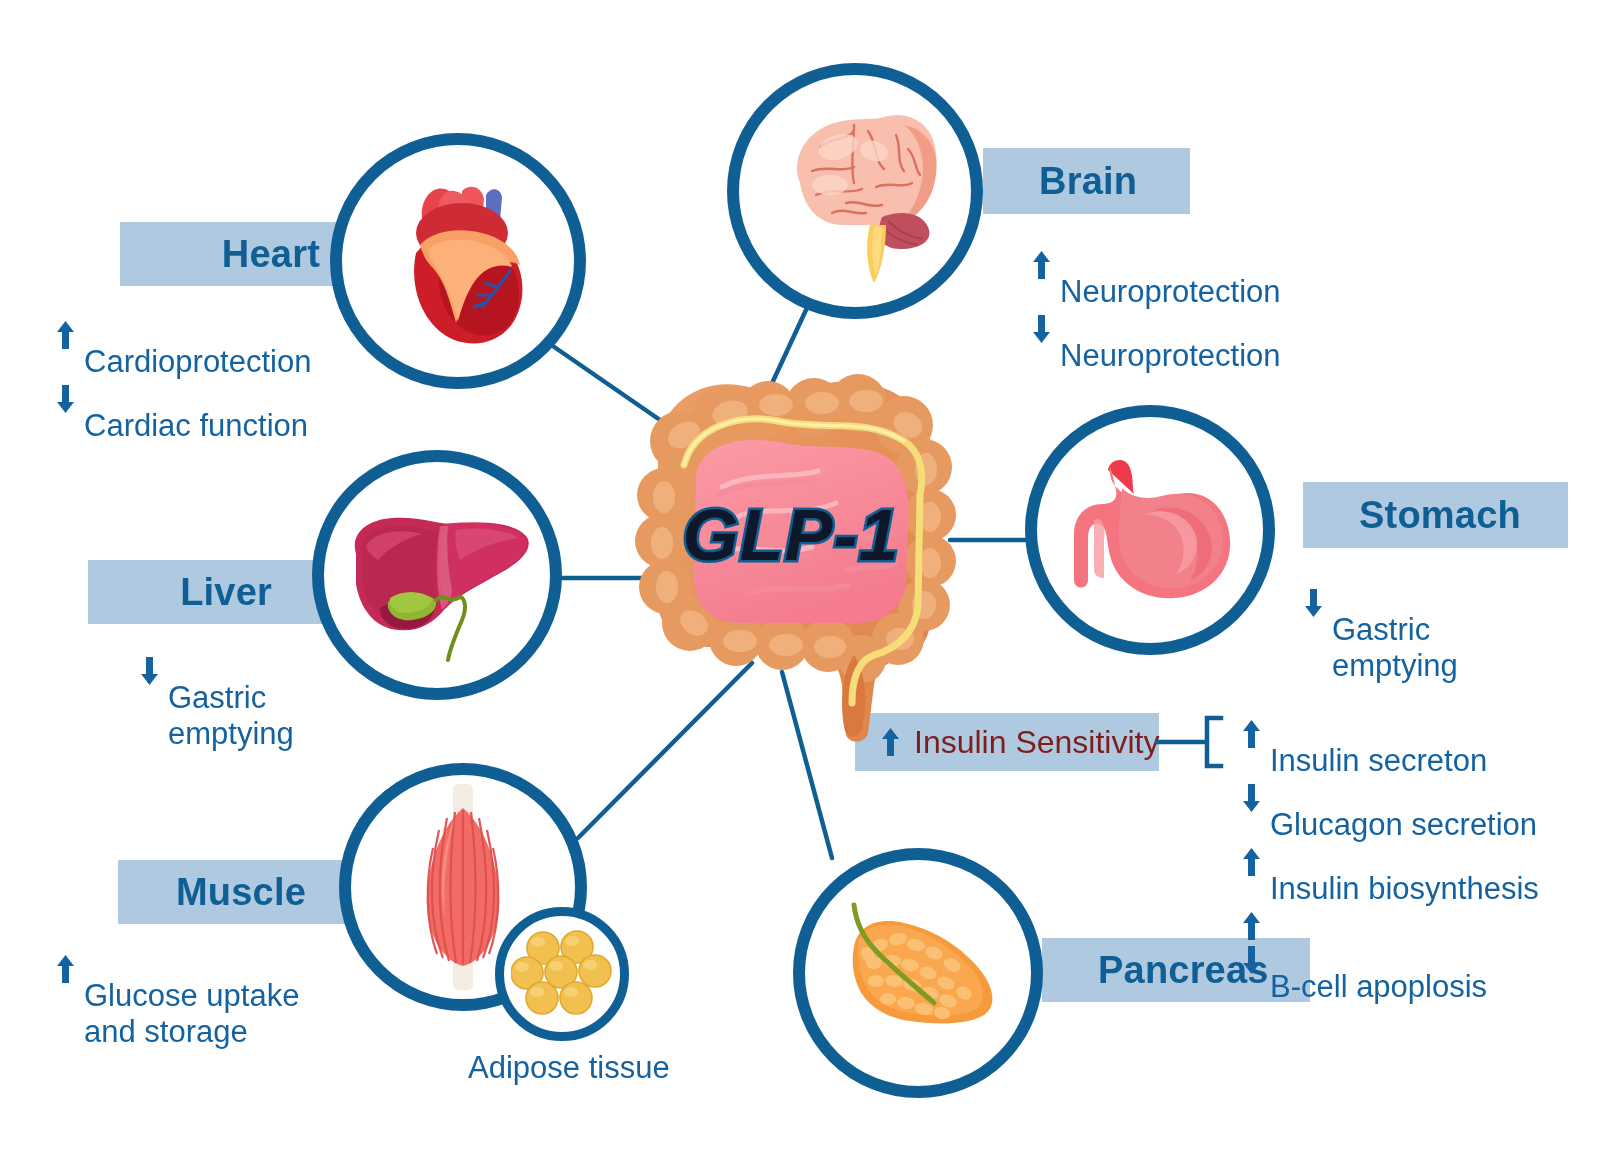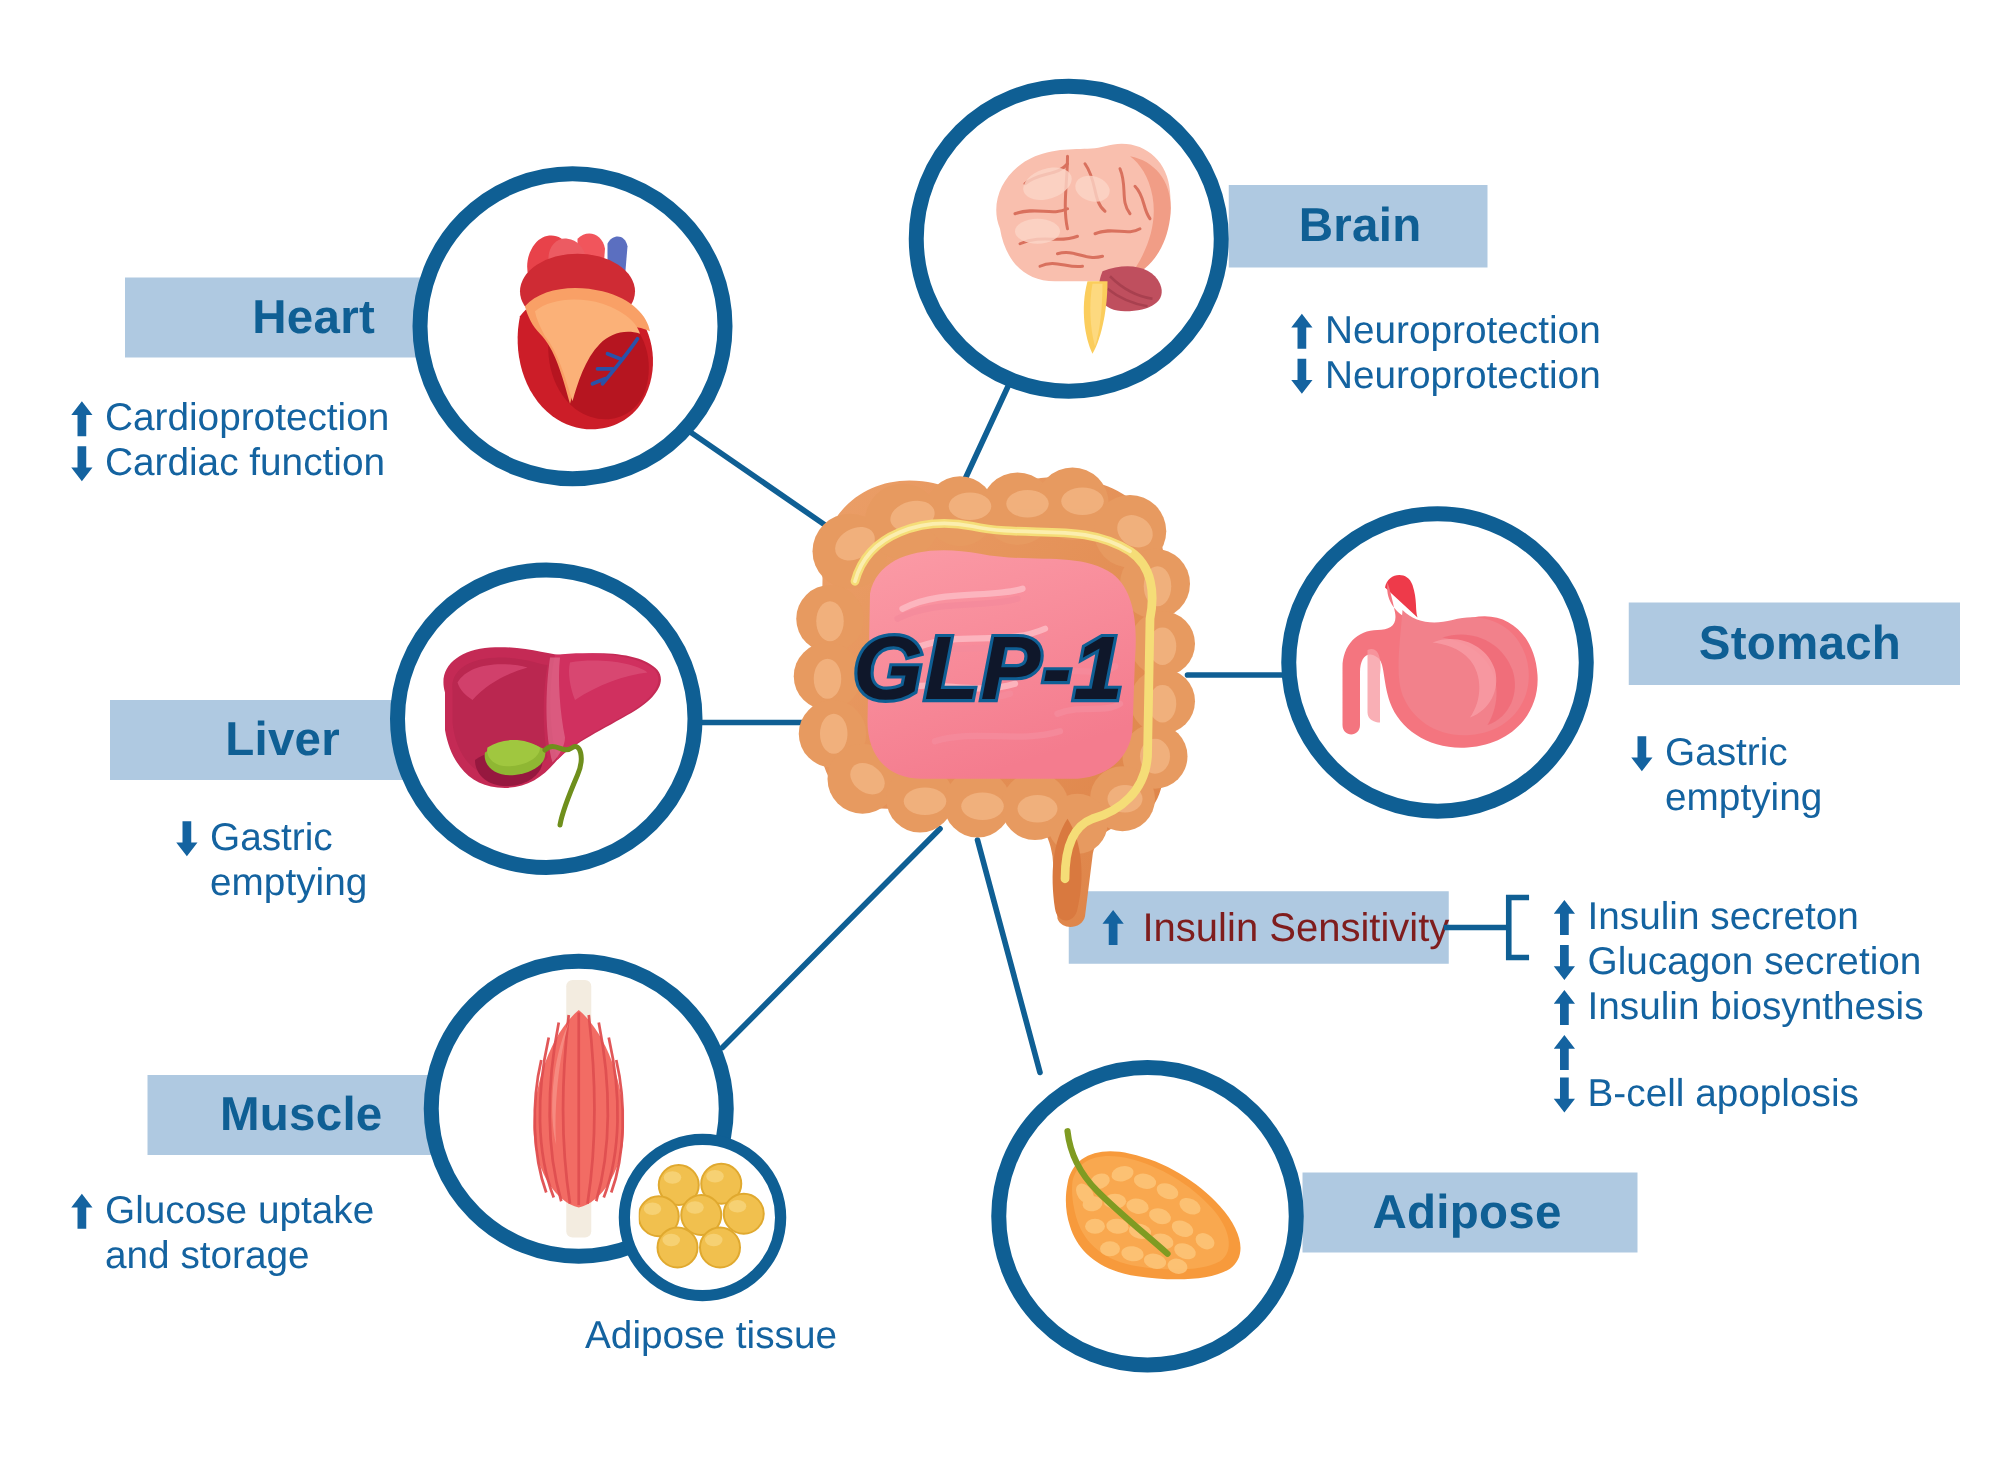--- a/index.html
+++ b/index.html
@@ -51,21 +51,21 @@
     font-size: 31px;
     line-height: 1.16;
     z-index: 2;
     white-space: nowrap;
   }
   .fx .row {
     display: flex;
     align-items: flex-start;
     gap: 9px;
   }
-  .fx .row .txt { display: block; }
+  .fx .row .txt { display: block; margin-top: 28px; }
   .fx.wrap, .fx.wrap .row .txt { white-space: normal; }
 
   
   .arrow {
     width: 19px;
     height: 30px;
     flex: 0 0 19px;
     margin-top: 4px;
   }
 
@@ -276,21 +276,21 @@
                C 142 102, 130 106, 122 114 C 110 126, 104 146, 100 160
                C 94 140, 88 120, 78 108 C 74 100, 71 94, 70 88 Z" fill="#fbb178"></path>
       <g stroke="#2a52a8" stroke-width="3" fill="none" stroke-linecap="round">
         <path d="M152 110 C 144 122, 134 134, 124 146"></path>
         <path d="M138 126 L 128 122"></path>
           <path d="M132 134 L 120 134"></path>
         <path d="M126 142 L 116 146"></path>
       </g>
     </svg>
   </div>
-  <div class="bar left" style="left:100px; top:222px; width:252px; height:64px;">
+  <div class="bar left" style="left:120px; top:222px; width:252px; height:64px;">
     <span class="bar-title">Heart</span>
   </div>
   <div class="fx" style="left:56px; top:316px;">
     <div class="row">
       <svg class="arrow" viewBox="0 0 19 30">
         <path d="M9.5 1 L18 12 L13 12 L13 29 L6 29 L6 12 L1 12 Z" fill="#1463a0"></path>
       </svg>
       <span class="txt">Cardioprotection</span>
     </div>
     <div class="row">
@@ -508,21 +508,21 @@
         <ellipse cx="70" cy="116" rx="8" ry="6"></ellipse>
         <ellipse cx="88" cy="120" rx="9" ry="6" transform="rotate(8 88 120)"></ellipse>
         <ellipse cx="106" cy="126" rx="9" ry="6" transform="rotate(12 106 126)"></ellipse>
         <ellipse cx="124" cy="130" rx="8" ry="6" transform="rotate(14 124 130)"></ellipse>
         <ellipse cx="50" cy="72" rx="6" ry="9" transform="rotate(-36 50 72)"></ellipse>
       </g>
       <path d="M36 22 C 38 40, 46 56, 60 70 C 78 88, 98 104, 116 120" fill="none" stroke="#7f9b22" stroke-width="5" stroke-linecap="round"></path>
     </svg>
   </div>
   <div class="bar right" style="left:1042px; top:938px; width:268px; height:64px;">
-    <span class="bar-title">Adipose</span>
+    <span class="bar-title">Pancreas</span>
   </div>
 
   <div id="insulin-bar" style="left:855px; top:713px; width:304px; height:58px;">
     <svg class="arrow" viewBox="0 0 19 30" style="margin-top:0;">
       <path d="M9.5 1 L18 12 L13 12 L13 29 L6 29 L6 12 L1 12 Z" fill="#1463a0"></path>
     </svg>
     <span class="txt">Insulin Sensitivity</span>
   </div>
 
   <svg style="position:absolute; left:1155px; top:708px; width:86px; height:68px; z-index:2;" viewBox="0 0 86 68">

